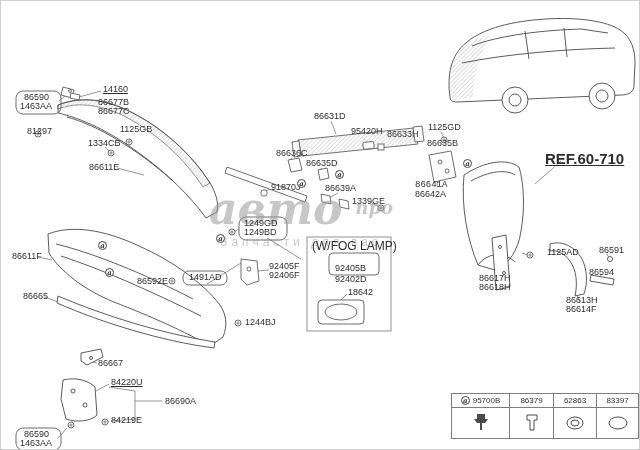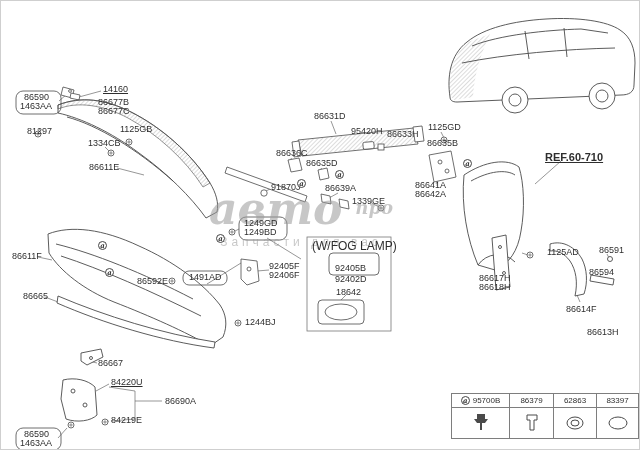--- a/index.html
+++ b/index.html
@@ -1,21 +1,21 @@
 <!DOCTYPE html>
 <html><head>
 <meta charset="utf-8">
 <style>
   html,body{margin:0;padding:0;background:#fff}
   .stage{position:relative;width:640px;height:450px;background:#fff;border:1px solid #cfcfcf;
          box-sizing:border-box;overflow:hidden;font-family:"Liberation Sans",sans-serif}
   .art{position:absolute;left:0;top:0;z-index:1}
   #label-layer{position:absolute;left:0;top:0;width:640px;height:450px;z-index:3}
   .lbl{position:absolute;font-size:9px;color:#2e2e2e;white-space:nowrap;line-height:1.1}
-  .lbl.ref{font-weight:700;text-decoration:underline;font-size:11px}
+  .lbl.ref{font-weight:700;text-decoration:underline;font-size:15px}
   .lbl.small{font-size:12px}
   .marker{position:absolute;width:9px;height:9px;border:1px solid #444;border-radius:50%;
           font:italic 700 7px "DejaVu Serif",serif;color:#333;text-align:center;line-height:8px;
           background:rgba(255,255,255,.85);box-sizing:border-box}
   .watermark{position:absolute;left:168px;top:186px;width:264px;text-align:center;z-index:2;
              color:#9b9b9b;opacity:.55;pointer-events:none}
   .wm-main{font-family:"DejaVu Serif",serif;font-style:italic;font-weight:700;font-size:44px;line-height:1}
   .wm-suffix{font-size:18px;font-style:italic;vertical-align:10px;margin-left:13px}
   .wm-sub{margin-top:4px;font-size:12px;letter-spacing:4px}
   .parts-table{position:absolute;left:450px;top:392px;z-index:3;display:grid;
@@ -223,36 +223,36 @@
       <div class="lbl" style="left: 270px; top: 182px;">91870J</div>
       <div class="lbl" style="left: 275px; top: 148px;">86636C</div>
       <div class="lbl" style="left: 305px; top: 158px;">86635D</div>
       <div class="lbl" style="left: 313px; top: 111px;">86631D</div>
       <div class="lbl" style="left: 350px; top: 126px;">95420H</div>
       <div class="lbl" style="left: 386px; top: 129px;">86633H</div>
       <div class="lbl" style="left: 386px; top: 138px; margin-left: 40px;">86635B</div>
       <div class="lbl" style="left: 427px; top: 122px;">1125GD</div>
       <div class="lbl" style="left: 324px; top: 183px;">86639A</div>
       <div class="lbl" style="left: 351px; top: 196px;">1339GE</div>
-      <div class="lbl" style="left: 414px; top: 180px;">86641A</div>
+      <div class="lbl" style="left: 414px; top: 180px; font-family: Liberation Mono, monospace;">86641A</div>
       <div class="lbl" style="left: 414px; top: 189px;">86642A</div>
       <div class="lbl ref" style="left: 544px; top: 150px;">REF.60-710</div>
       <div class="lbl" style="left: 506px; top: 247px; padding-left: 40px;">1125AD</div>
       <div class="lbl" style="left: 598px; top: 245px;">86591</div>
       <div class="lbl" style="left: 588px; top: 267px;">86594</div>
       <div class="lbl" style="left: 478px; top: 273px;">86617H</div>
       <div class="lbl" style="left: 478px; top: 282px;">86618H</div>
-      <div class="lbl" style="left: 586px; top: 295px; margin-top: 32px;">86613H</div>
+      <div class="lbl" style="left: 565px; top: 295px;">86613H</div>
       <div class="lbl" style="left: 565px; top: 304px;">86614F</div>
       <div class="lbl" style="left: 268px; top: 261px;">92405F</div>
       <div class="lbl" style="left: 268px; top: 270px;">92406F</div>
       <div class="lbl small" style="left: 311px; top: 239px;">(W/FOG LAMP)</div>
       <div class="lbl" style="left: 334px; top: 254px; margin-top: 20px;">92402D</div>
       <div class="lbl" style="left: 334px; top: 263px;">92405B</div>
-      <div class="lbl" style="left: 335px; top: 287px;">18642</div>
+      <div class="lbl" style="left: 347px; top: 287px;">18642</div>
       <div class="marker" style="left: 97px; top: 240px;">a</div>
       <div class="marker" style="left: 104px; top: 267px;">a</div>
       <div class="marker" style="left: 215px; top: 233px;">a</div>
       <div class="marker" style="left: 296px; top: 178px;">a</div>
       <div class="marker" style="left: 334px; top: 169px;">a</div>
       <div class="marker" style="left: 462px; top: 158px;">a</div>
     </div>
 
   <div class="parts-table">
     <div class="pt-cell pt-head">

